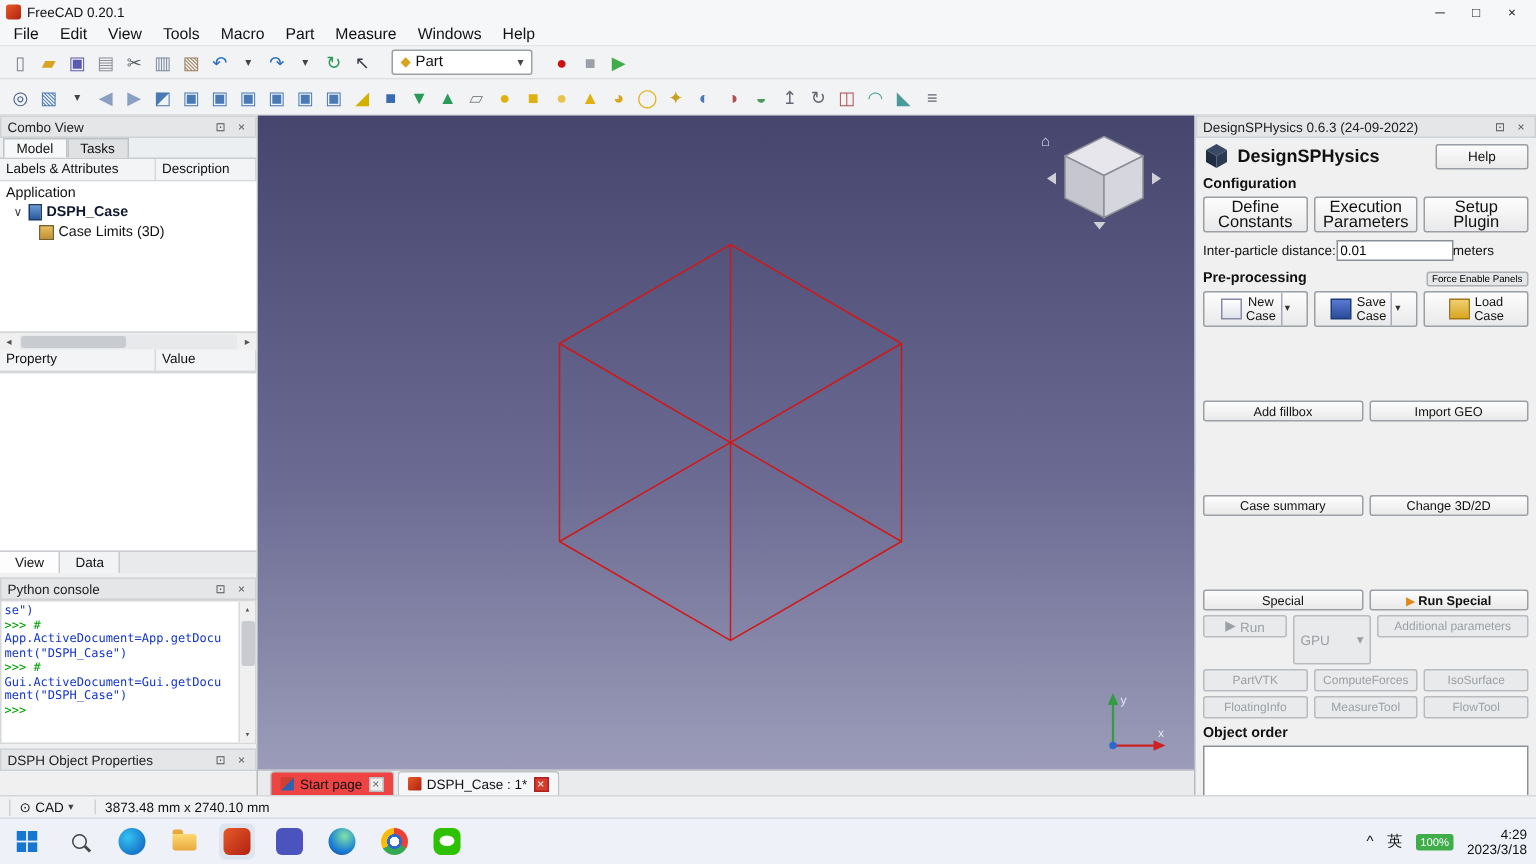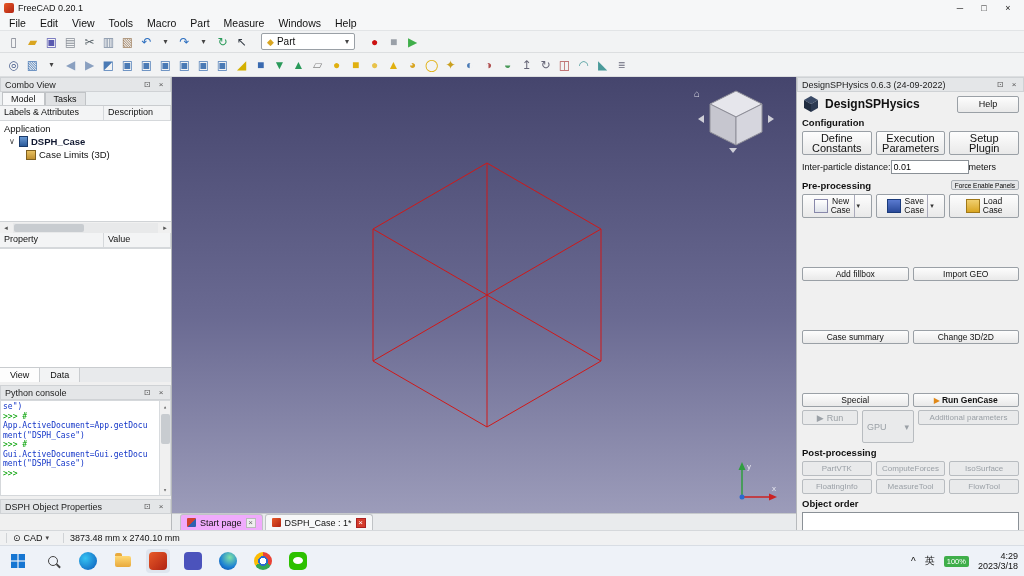--- a/index.html
+++ b/index.html
@@ -59,40 +59,40 @@
   .vs-thumb { position:absolute; top:2px; left:0; width:9px; height:30px; background:#c8ccd0; border-radius:2px; }
   .left-fill { flex:1; }
 
   
   .viewport-col { flex:1; display:flex; flex-direction:column; min-width:0; }
   .viewport { flex:1; position:relative; background:linear-gradient(#45456d 0%, #6a6a92 55%, #9c9cba 100%); overflow:hidden; }
   .cube-svg { position:absolute; inset:0; width:100%; height:100%; }
   .navcube { position:absolute; top:6px; right:20px; width:86px; height:76px; }
   .axis-ind { position:absolute; right:16px; bottom:8px; width:50px; height:48px; }
   .doc-tabs { height:17px; background:#e9ebed; border-top:1px solid #c6c9cc; display:flex; align-items:flex-end; padding-left:8px; gap:2px; }
-  .doc-tab { display:flex; align-items:center; gap:4px; font-size:9px; height:16px; padding:0 6px; border:1px solid #c0c3c6; border-bottom:none; background:#f0abfc; border-radius:3px 3px 0 0; }
+  .doc-tab { display:flex; align-items:center; gap:4px; font-size:9px; height:16px; padding:0 6px; border:1px solid #c0c3c6; border-bottom:none; background:#ef4444; border-radius:3px 3px 0 0; }
   .doc-tab.active { background:#f6f7f8; }
   .dt-ic-start { width:9px; height:9px; border-radius:1px; background:linear-gradient(135deg,#d04030 50%,#3060b0 50%); }
   .dt-ic-fc { width:9px; height:9px; border-radius:1px; background:linear-gradient(135deg,#e85a28,#b02212); }
   .dt-close { font-size:8px; color:#666; border:1px solid #bbb; width:10px; height:10px; line-height:8px; text-align:center; background:#eee; }
   .dt-close.red { background:#d43c2c; color:#fff; border-color:#a22; }
 
   
   .right-panel { width:228px; display:flex; flex-direction:column; background:#f0f0f0; border-left:1px solid #b7babd; }
   .dsph-body { flex:1; padding:3px 5px; display:flex; flex-direction:column; gap:3px; min-height:0; }
   .brand-row { display:flex; align-items:center; gap:5px; height:24px; }
   .dsph-brand { font-weight:bold; font-size:12px; flex:1; }
   .btn { background:linear-gradient(#fdfdfd,#e9e9e9); border:1px solid #9aa0a6; border-radius:2px; font-size:9px; font-family:inherit; color:#111; display:inline-flex; align-items:center; justify-content:center; padding:0; }
   .help-btn { width:62px; height:17px; }
   .sec-label { font-weight:bold; font-size:9.5px; margin-top:1px; }
   .cfg-row { display:flex; gap:4px; }
   .cfg-row .btn { flex:1; height:24px; white-space:pre-line; line-height:10px; font-size:11px; text-align:center; }
   .ip-row { display:flex; align-items:center; gap:0; font-size:9px; margin-top:2px; }
   .ip-input { width:78px; height:14px; border:1px solid #8a9096; font-size:9px; padding:0 2px; font-family:inherit; }
-  .sec-row { display:flex; align-items:center; justify-content:space-between; margin-top:2px; }
+  .sec-row { display:flex; align-items:flex-end; justify-content:space-between; margin-top:2px; }
   .tiny-btn { height:10px; font-size:6.5px; padding:0 3px; background:#e4e6e8; border:1px solid #aab0b6; border-radius:2px; }
   .case-row { display:flex; gap:4px; }
   .case-btn { flex:1; height:24px; gap:3px; white-space:pre-line; line-height:9.5px; font-size:8.5px; }
   .cb-ic { width:14px; height:14px; flex:0 0 auto; }
   .page-ic { background:linear-gradient(#ffffff,#dfe3ea); border:1px solid #88a; }
   .floppy-ic { background:linear-gradient(#5a7ad0,#2a4a9a); border:1px solid #1a3a7a; }
   .folder-ic { background:linear-gradient(#f0cf70,#d9a521); border:1px solid #a07818; }
   .case-caret { font-size:7px; color:#333; border-left:1px solid #aab; padding-left:2px; align-self:stretch; display:flex; align-items:center; }
   .grid2 { display:grid; grid-template-columns:1fr 1fr; gap:3px 4px; }
   .grid2 .btn { height:14px; font-size:8.5px;margin-top:46px; }
@@ -405,35 +405,34 @@
           </button>
         </div>
         <div class="grid2">
           <button class="btn">Add fillbox</button>
           <button class="btn">Import GEO</button>
           <button class="btn">Case summary</button>
           <button class="btn">Change 3D/2D</button>
           <button class="btn">Special</button>
           <button class="btn gencase">
             <span class="gc-play">▶</span>
-            <span>Run GenCase</span>
+            <span>Run Special</span>
           </button>
         </div>
         <div class="sim-row">
           <button class="btn dis sim-run">
             <span>▶</span>
             <span>Run</span>
           </button>
           <button class="btn dis sim-gpu">
             <span>GPU</span>
             <span>▾</span>
           </button>
           <button class="btn dis sim-add">Additional parameters</button>
         </div>
-        <div class="sec-label">Post-processing</div>
         <div class="grid3">
 
         <button class="btn dis">PartVTK</button>
             <button class="btn dis">ComputeForces</button>
             <button class="btn dis">IsoSurface</button>
             <button class="btn dis">FloatingInfo</button>
             <button class="btn dis">MeasureTool</button>
             <button class="btn dis">FlowTool</button>
           </div>
         <div class="sec-label">Object order</div>

